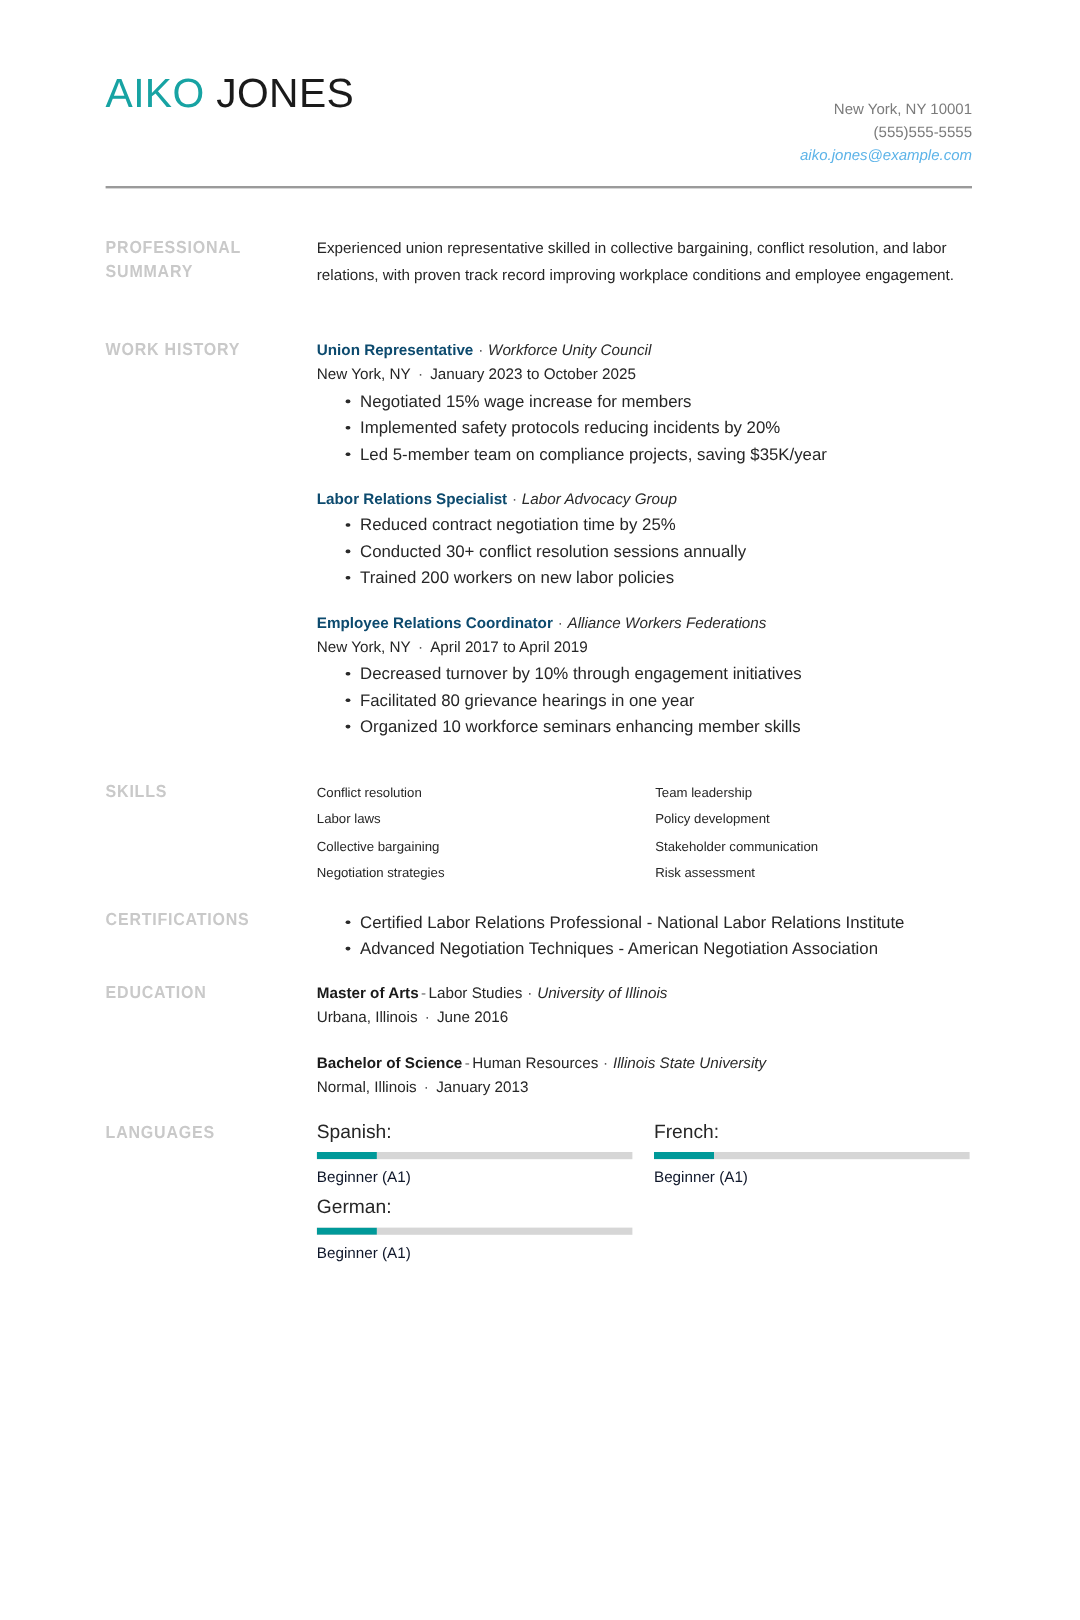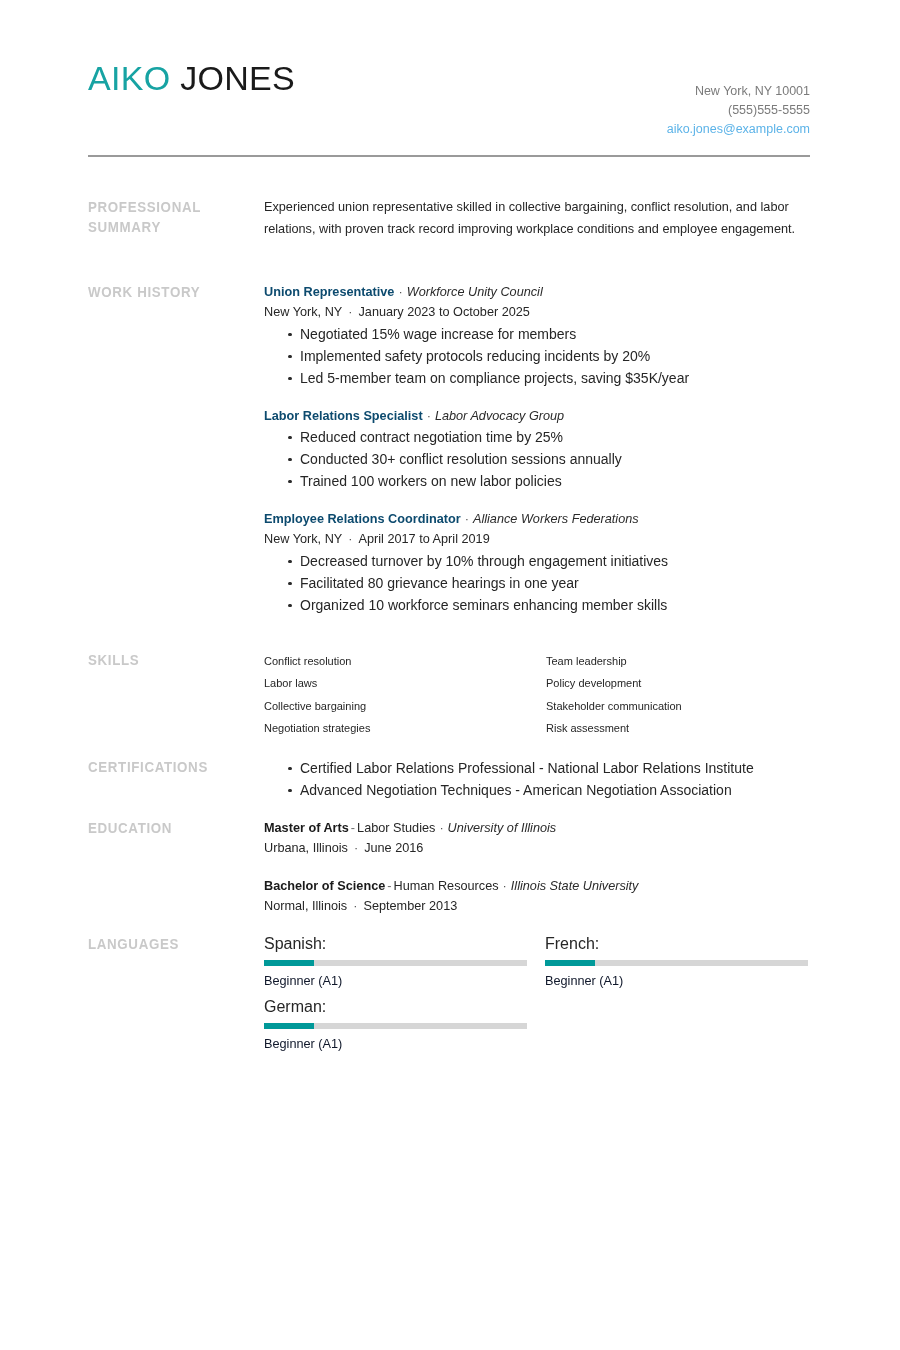--- a/index.html
+++ b/index.html
@@ -52,20 +52,21 @@
     position: absolute;
     right: 0;
     top: 24px;
     text-align: right;
     font-size: 12.5px;
     line-height: 19px;
     color: #7b7b7b;
   }
   .contact .email {
     color: #5cb3e8;
+    font-style: italic;
   }
   .header-rule {
     position: absolute;
     left: 88px;
     top: 155px;
     width: 722px;
     height: 2px;
     background: #9a9a9a;
   }
 
@@ -277,21 +278,21 @@
         </ul>
       </div>
 
       <div class="job">
         <div class="job-line1">
           <span class="job-title">Labor Relations Specialist</span><span class="sep">·</span><span class="job-company">Labor Advocacy Group</span>
         </div>
         <ul class="bullets">
           <li>Reduced contract negotiation time by 25%</li>
           <li>Conducted 30+ conflict resolution sessions annually</li>
-          <li>Trained 100 workers on new labor policies</li>
+          <li>Trained 200 workers on new labor policies</li>
         </ul>
       </div>
 
       <div class="job">
         <div class="job-line1">
           <span class="job-title">Employee Relations Coordinator</span><span class="sep">·</span><span class="job-company">Alliance Workers Federations</span>
         </div>
         <div class="job-line2">
           <span>New York, NY</span><span class="sep">·</span><span>April 2017 to April 2019</span>
         </div>
@@ -346,21 +347,21 @@
         <div class="edu-line2">
           <span>Urbana, Illinois</span><span class="sep">·</span><span>June 2016</span>
         </div>
       </div>
 
       <div class="edu">
         <div class="edu-line1">
           <span class="edu-degree">Bachelor of Science</span><span class="edu-dash">-</span><span class="edu-field">Human Resources</span><span class="sep">·</span><span class="edu-school">Illinois State University</span>
         </div>
         <div class="edu-line2">
-          <span>Normal, Illinois</span><span class="sep">·</span><span>September 2013</span>
+          <span>Normal, Illinois</span><span class="sep">·</span><span>January 2013</span>
         </div>
       </div>
 
     </div>
   </div>
 
   <div class="section" id="sec-lang" style="top:934px;">
     <div class="sec-label">LANGUAGES</div>
     <div class="sec-body">
       <div class="lang-grid" style="height:126px;">

